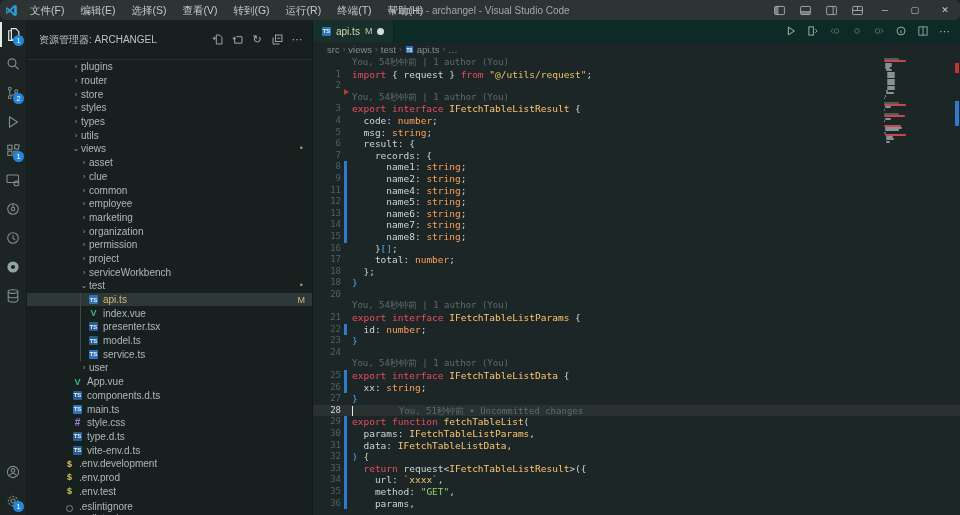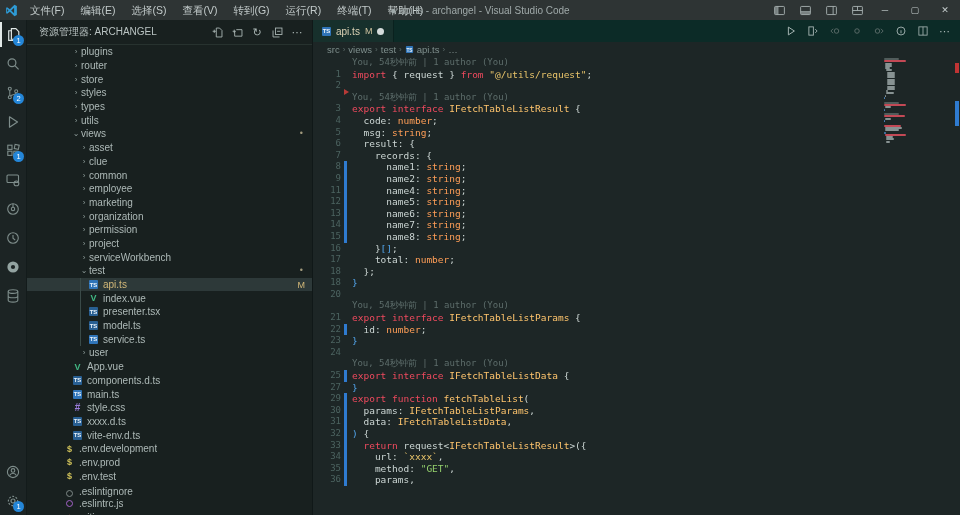--- a/index.html
+++ b/index.html
@@ -2,21 +2,21 @@
 <html><head>
 <meta charset="utf-8">
 <style>
   * { margin:0; padding:0; box-sizing:border-box; }
   html,body { width:960px; height:515px; overflow:hidden; background:#1d2626;
     font-family:"Liberation Sans", sans-serif; -webkit-font-smoothing:antialiased; }
   .window { width:960px; height:515px; display:flex; flex-direction:column; position:relative; }
 
   
   .titlebar { height:20px; background:#2e3434; display:flex; align-items:center; position:relative;
-    color:#c3cbcb; font-size:10.5px; flex:0 0 20px; z-index:5;}
+    color:#c3cbcb; font-size:10.5px; flex:0 0 20px; z-index:5;border-radius:6px;}
   .vslogo { width:22px; display:flex; justify-content:center; align-items:center; }
   .menus { display:flex; }
   .menu-item { padding:0 8px; height:20px; line-height:20px; cursor:default; }
   .win-title { position:absolute; left:0; right:0; text-align:center; color:#9fa9a9; font-size:10px; pointer-events:none;}
   .tb-right { margin-left:auto; display:flex; align-items:center; height:20px; }
   .tb-icon { width:26px; height:20px; display:flex; align-items:center; justify-content:center; color:#aab4b4; }
   .win-ctl { width:30px; height:20px; display:flex; align-items:center; justify-content:center; color:#c3cbcb; font-size:9px;}
 
   .main { flex:1; display:flex; min-height:0; }
 
@@ -24,21 +24,21 @@
   .activitybar { width:27px; background:#1c2424; display:flex; flex-direction:column; position:relative; flex:0 0 27px; border-right:1px solid #131b1b;}
   .ab-item { height:29px; display:flex; align-items:center; justify-content:center; color:#7e8d8b; position:relative; }
   .ab-item.active { color:#e2e9e8; }
   .ab-item.active::before { content:""; position:absolute; left:0; top:2px; bottom:2px; width:2px; background:#e2e9e8; }
   .ab-badge { position:absolute; right:2px; bottom:3px; min-width:11px; height:11px; border-radius:6px;
     background:#2486d8; color:#fff; font-size:7.5px; line-height:11px; text-align:center; padding:0 2px;}
   .ab-spacer { flex:1; }
 
   
   .sidebar { width:286px; background:#18201f; flex:0 0 286px; display:flex; flex-direction:column; border-right:1px solid #101818; position:relative;}
-  .sb-header { height:25px; display:flex; align-items:center; padding:0 6px 0 12px; color:#b9c3c2; font-size:10px; border-bottom:1px solid #27322f;}
+  .sb-header { height:40px; display:flex; align-items:center; padding:0 6px 0 12px; color:#b9c3c2; font-size:10px; border-bottom:1px solid #27322f;}
   .sb-title { flex:1; white-space:nowrap; overflow:hidden; }
   .sb-actions { display:flex; gap:2px; }
   .sb-act { width:18px; height:18px; display:flex; align-items:center; justify-content:center; color:#aab6b4; font-size:11px; border-radius:3px;}
   .tree { flex:1; position:relative; overflow:hidden; font-size:10px; color:#adb9b7;}
   .trow { height:13.7px; display:flex; align-items:center; position:relative; cursor:default; white-space:nowrap;}
   .trow.sel { background:#2d3939; }
   .chev { width:10px; font-size:8px; color:#8d9b99; display:inline-block; text-align:center; flex:0 0 10px;}
   .ficon { width:13px; flex:0 0 13px; display:flex; justify-content:center; align-items:center; font-size:8px; font-weight:bold; margin-right:3px;}
   .ts-chip { background:#2f74b8; color:#e8f2fa; font-size:6px; font-weight:bold; width:9px; height:9px; display:flex; align-items:center; justify-content:center; border-radius:1px;}
   .ts-chip.dim { background:#285f93; }
@@ -397,21 +397,21 @@
           <div class="trow" style="padding-left: 44px;">
             <span class="ficon">
               <span class="css-chip">#</span>
             </span>
             <span class="lbl">style.css</span>
           </div>
           <div class="trow" style="padding-left: 44px;">
             <span class="ficon">
               <span class="ts-chip dim">TS</span>
             </span>
-            <span class="lbl">xxxx.d.ts</span>
+            <span class="lbl">type.d.ts</span>
           </div>
           <div class="trow" style="padding-left: 44px;">
             <span class="ficon">
               <span class="ts-chip dim">TS</span>
             </span>
             <span class="lbl">vite-env.d.ts</span>
           </div>
           <div class="trow" style="padding-left: 36px;">
             <span class="ficon">
               <span class="env-chip">$</span>
@@ -539,21 +539,23 @@
           <div class="crow"><span class="num">18</span><span class="markc"></span><span class="txt"><span class="tk-d">  };</span></span></div>
           <div class="crow"><span class="num">18</span><span class="markc"></span><span class="txt"><span class="tk-b">}</span></span></div>
           <div class="crow"><span class="num">20</span><span class="markc"></span><span class="txt"></span></div>
           <div class="crow blame-row"><span class="num"></span><span class="markc"></span><span class="txt">You, 54秒钟前 | 1 author (You)</span></div>
           <div class="crow"><span class="num">21</span><span class="markc"></span><span class="txt"><span class="tk-k">export </span><span class="tk-k">interface </span><span class="tk-t">IFetchTableListParams </span><span class="tk-d">{</span></span></div>
           <div class="crow"><span class="num">22</span><span class="markc"><span class="chgbar"></span></span><span class="txt"><span class="tk-d">  id</span><span class="tk-d">: </span><span class="tk-p">number</span><span class="tk-d">;</span></span></div>
           <div class="crow"><span class="num">23</span><span class="markc"></span><span class="txt"><span class="tk-b">}</span></span></div>
           <div class="crow"><span class="num">24</span><span class="markc"></span><span class="txt"></span></div>
           <div class="crow blame-row"><span class="num"></span><span class="markc"></span><span class="txt">You, 54秒钟前 | 1 author (You)</span></div>
           <div class="crow"><span class="num">25</span><span class="markc"><span class="chgbar"></span></span><span class="txt"><span class="tk-k">export </span><span class="tk-k">interface </span><span class="tk-t">IFetchTableListData </span><span class="tk-d">{</span></span></div>
+          <div class="crow"><span class="num">26</span><span class="markc"><span class="chgbar"></span></span><span class="txt"><span class="tk-d">  xx</span><span class="tk-d">: </span><span class="tk-p">string</span><span class="tk-d">;</span></span></div>
           <div class="crow"><span class="num">27</span><span class="markc"></span><span class="txt"><span class="tk-b">}</span></span></div>
+          <div class="crow cur"><span class="num">28</span><span class="markc"></span><span class="txt"><span class="cursor"></span><span class="inline-blame">You, 51秒钟前 • Uncommitted changes</span></span></div>
           <div class="crow"><span class="num">29</span><span class="markc"><span class="chgbar"></span></span><span class="txt"><span class="tk-k">export </span><span class="tk-k">function </span><span class="tk-t">fetchTableList</span><span class="tk-d">(</span></span></div>
           <div class="crow"><span class="num">30</span><span class="markc"><span class="chgbar"></span></span><span class="txt"><span class="tk-d">  params</span><span class="tk-d">: </span><span class="tk-t">IFetchTableListParams</span><span class="tk-d">,</span></span></div>
           <div class="crow"><span class="num">31</span><span class="markc"><span class="chgbar"></span></span><span class="txt"><span class="tk-d">  data</span><span class="tk-d">: </span><span class="tk-t">IFetchTableListData</span><span class="tk-d">,</span></span></div>
           <div class="crow"><span class="num">32</span><span class="markc"><span class="chgbar"></span></span><span class="txt"><span class="tk-b">)</span><span class="tk-d"> {</span></span></div>
           <div class="crow"><span class="num">33</span><span class="markc"><span class="chgbar"></span></span><span class="txt"><span class="tk-k">  return </span><span class="tk-d">request</span><span class="tk-d">&lt;</span><span class="tk-t">IFetchTableListResult</span><span class="tk-d">&gt;</span><span class="tk-d">({</span></span></div>
           <div class="crow"><span class="num">34</span><span class="markc"><span class="chgbar"></span></span><span class="txt"><span class="tk-d">    url</span><span class="tk-d">: </span><span class="tk-s">`xxxx`</span><span class="tk-d">,</span></span></div>
           <div class="crow"><span class="num">35</span><span class="markc"><span class="chgbar"></span></span><span class="txt"><span class="tk-d">    method</span><span class="tk-d">: </span><span class="tk-g">"GET"</span><span class="tk-d">,</span></span></div>
           <div class="crow"><span class="num">36</span><span class="markc"><span class="chgbar"></span></span><span class="txt"><span class="tk-d">    params</span><span class="tk-d">,</span></span></div>
           <div class="minimap" id="minimap">
             <div class="mm-line" style="top: 6.9px; left: 0px; width: 14.85px; background: rgb(90, 102, 101);"></div>

